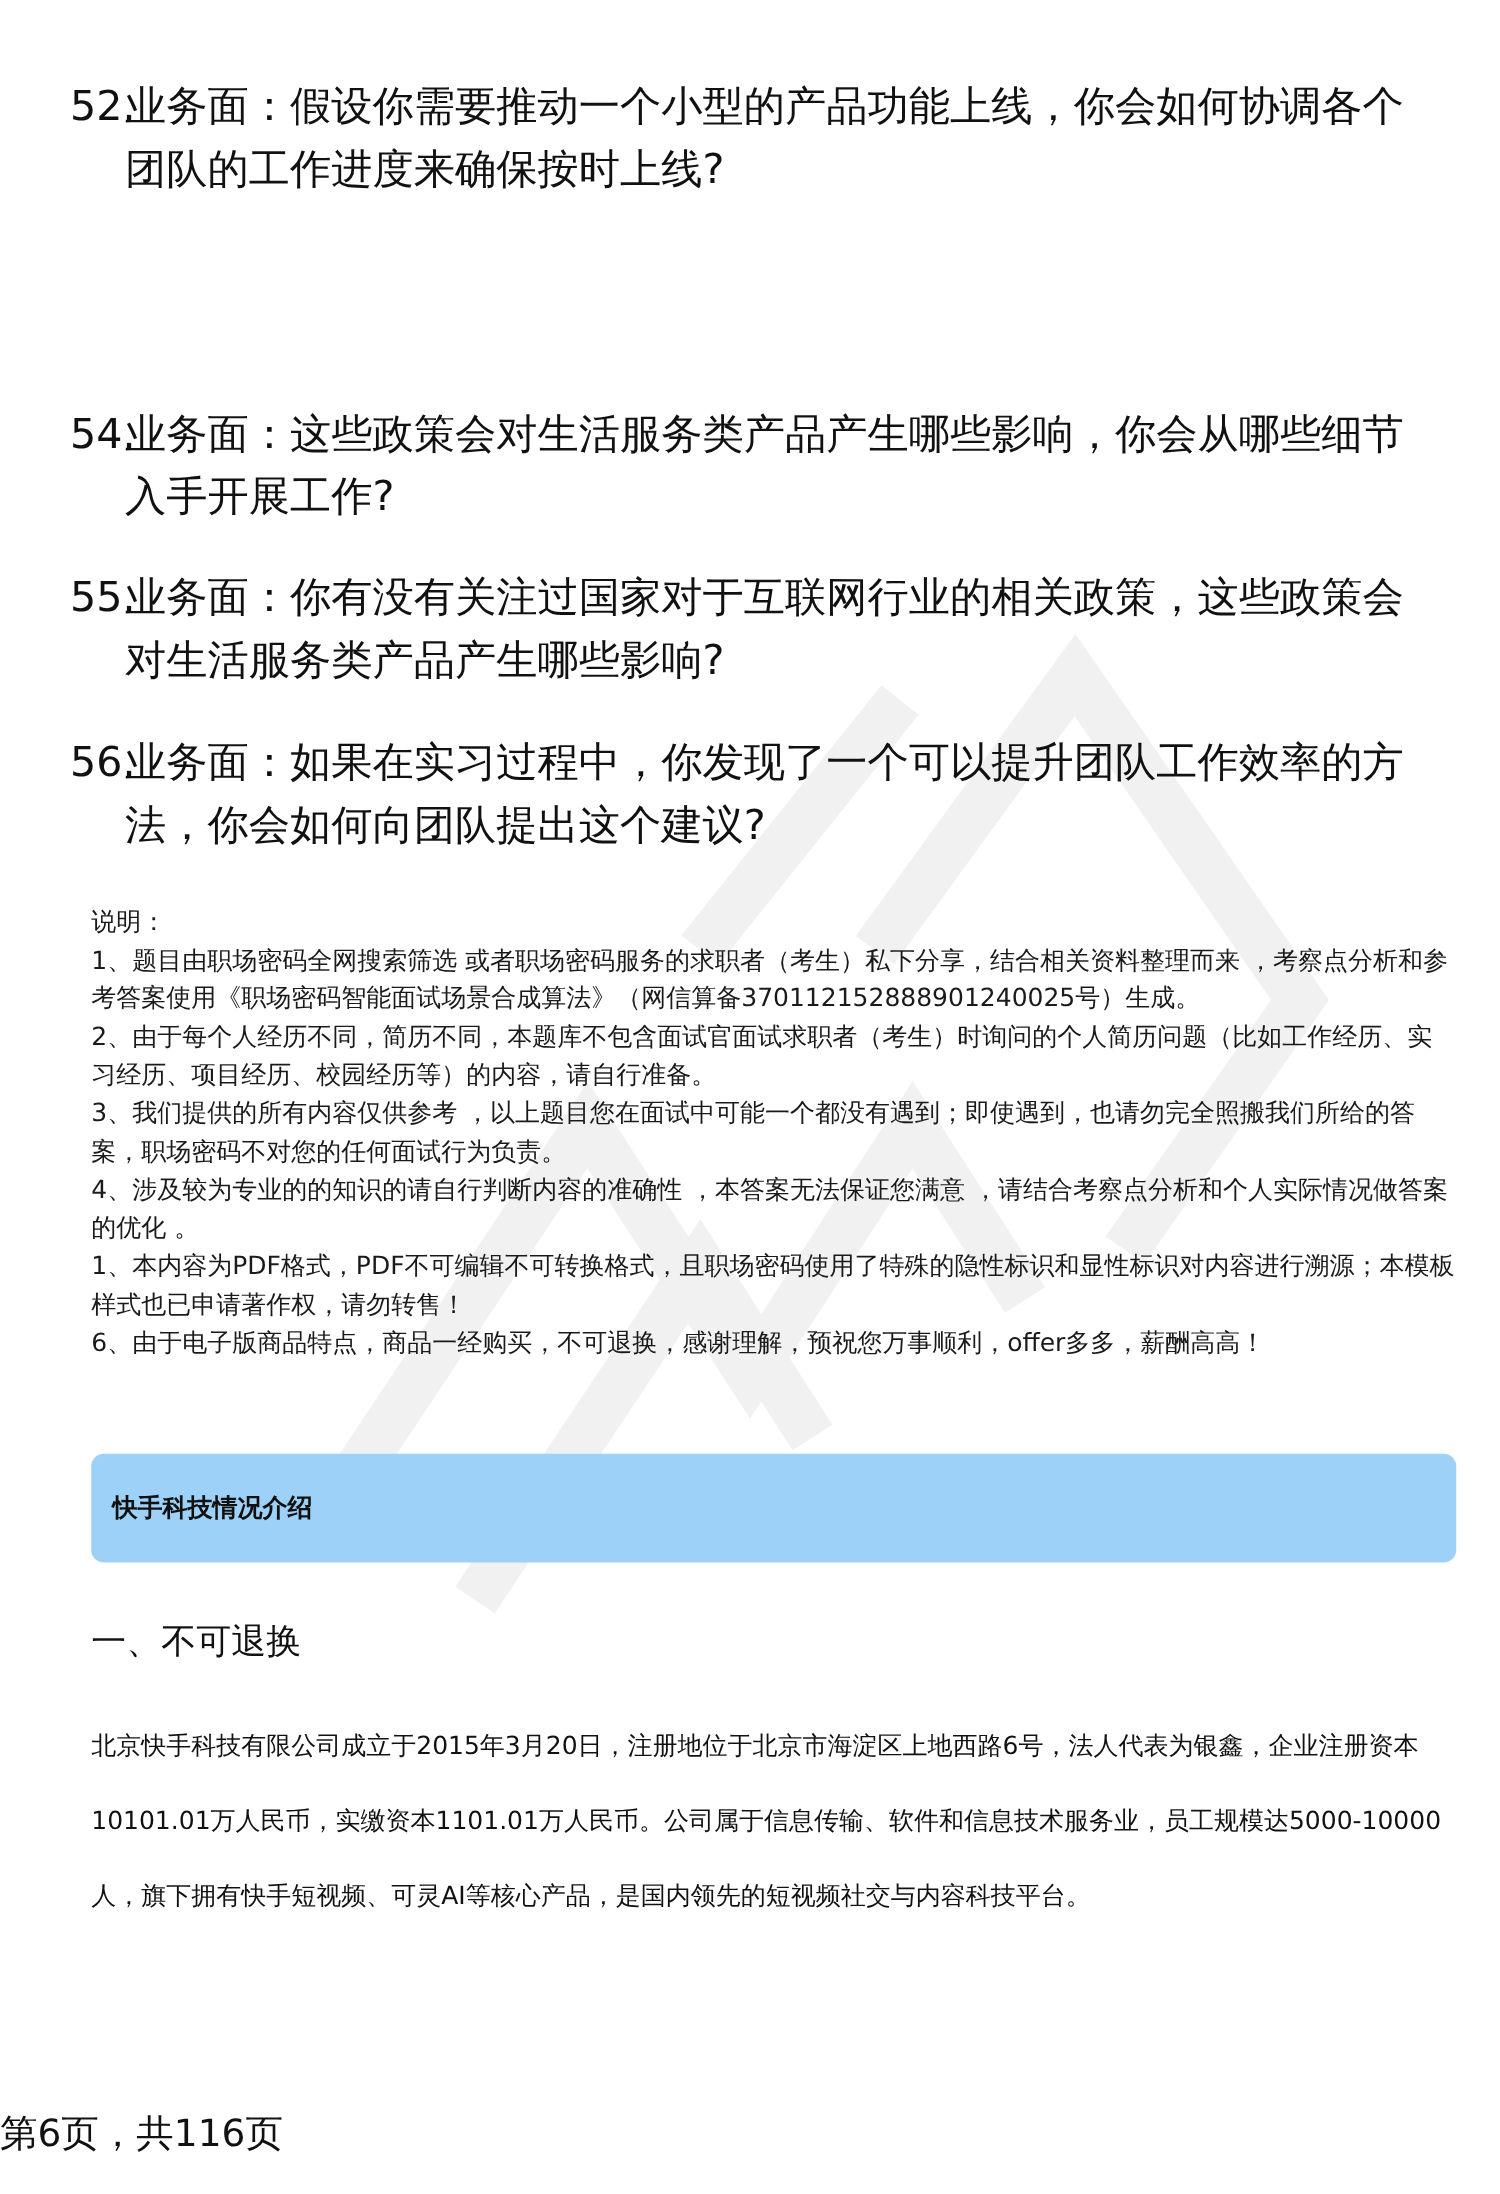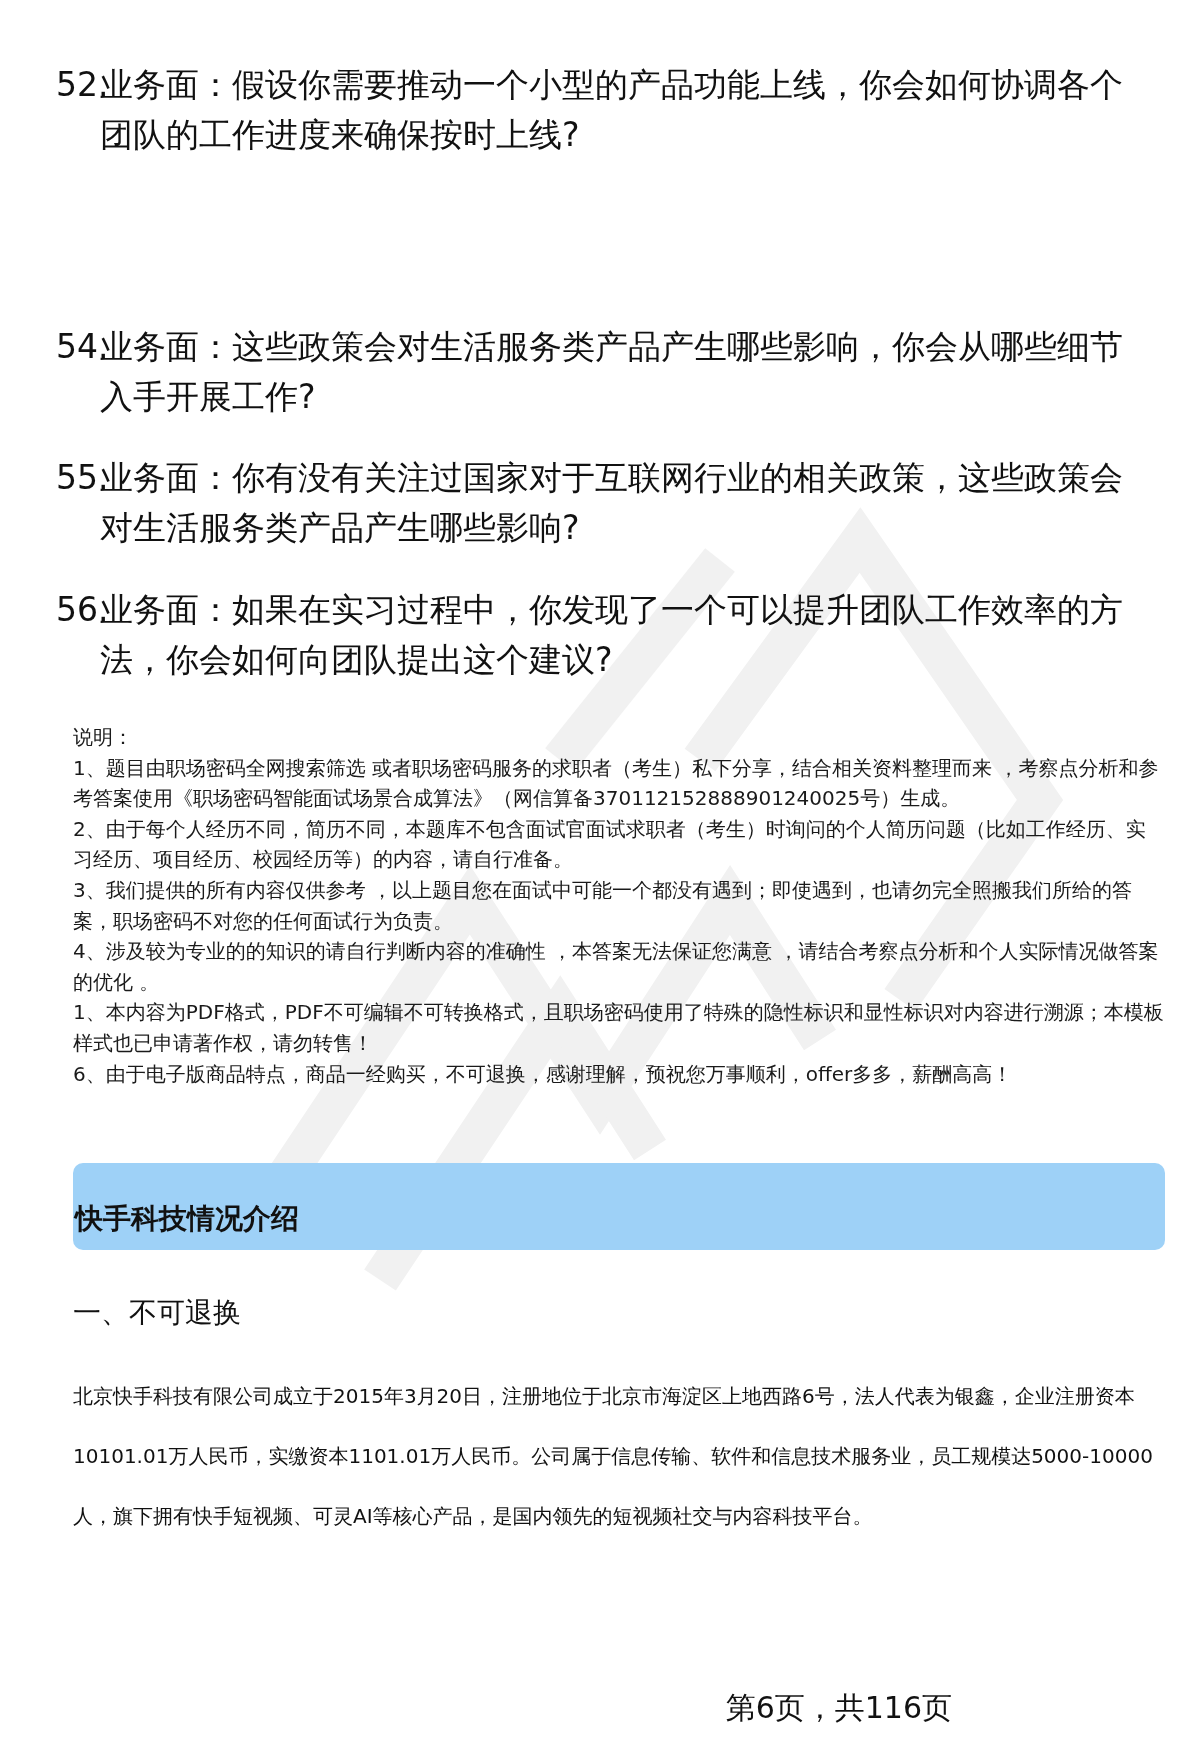--- a/index.html
+++ b/index.html
@@ -28,35 +28,35 @@
     position: absolute; left: 73px; top: 722px; width: 1092px;
     font-size: 20px; line-height: 30.6px; color: #1a1a1a;
   }
   .notes p { margin: 0; }
 
   .section-box {
     position: absolute; left: 73px; top: 1163px; width: 1092px; height: 87px;
     background: #9ed1f7; border-radius: 10px;
   }
   .section-box .title {
-    position: absolute; left: 2px; top: 0; line-height: 87px;
-    font-size: 28px; font-weight: bold; color: #111; margin-top: 12px;
+    position: absolute; left: 17px; top: 0; line-height: 87px;
+    font-size: 20px; font-weight: bold; color: #111;
   }
 
   .sub-heading {
     position: absolute; left: 73px; top: 1293px;
     font-size: 28px; line-height: 40px;
   }
   .body-text {
     position: absolute; left: 73px; top: 1366px; width: 1090px;
     font-size: 20px; line-height: 60px;
   }
   .page-footer {
     position: absolute; left: 0; width: 952px; top: 1688px;
-    text-align: right; font-size: 30px; line-height: 40px;
+    text-align: left; font-size: 30px; line-height: 40px;
   }
 </style>
 </head>
 <body>
 
 <svg class="watermark" viewBox="0 0 1200 1755">
   <g fill="none" stroke="#f1f1f1" stroke-width="38" stroke-linejoin="miter">
     <path d="M250 1230 L470 900 L600 1100 L730 900 L820 1040"></path>
     <path d="M380 1280 L560 1010 L650 1150"></path>
     <path d="M700 760 L860 540 L1040 800 L900 1000"></path>

